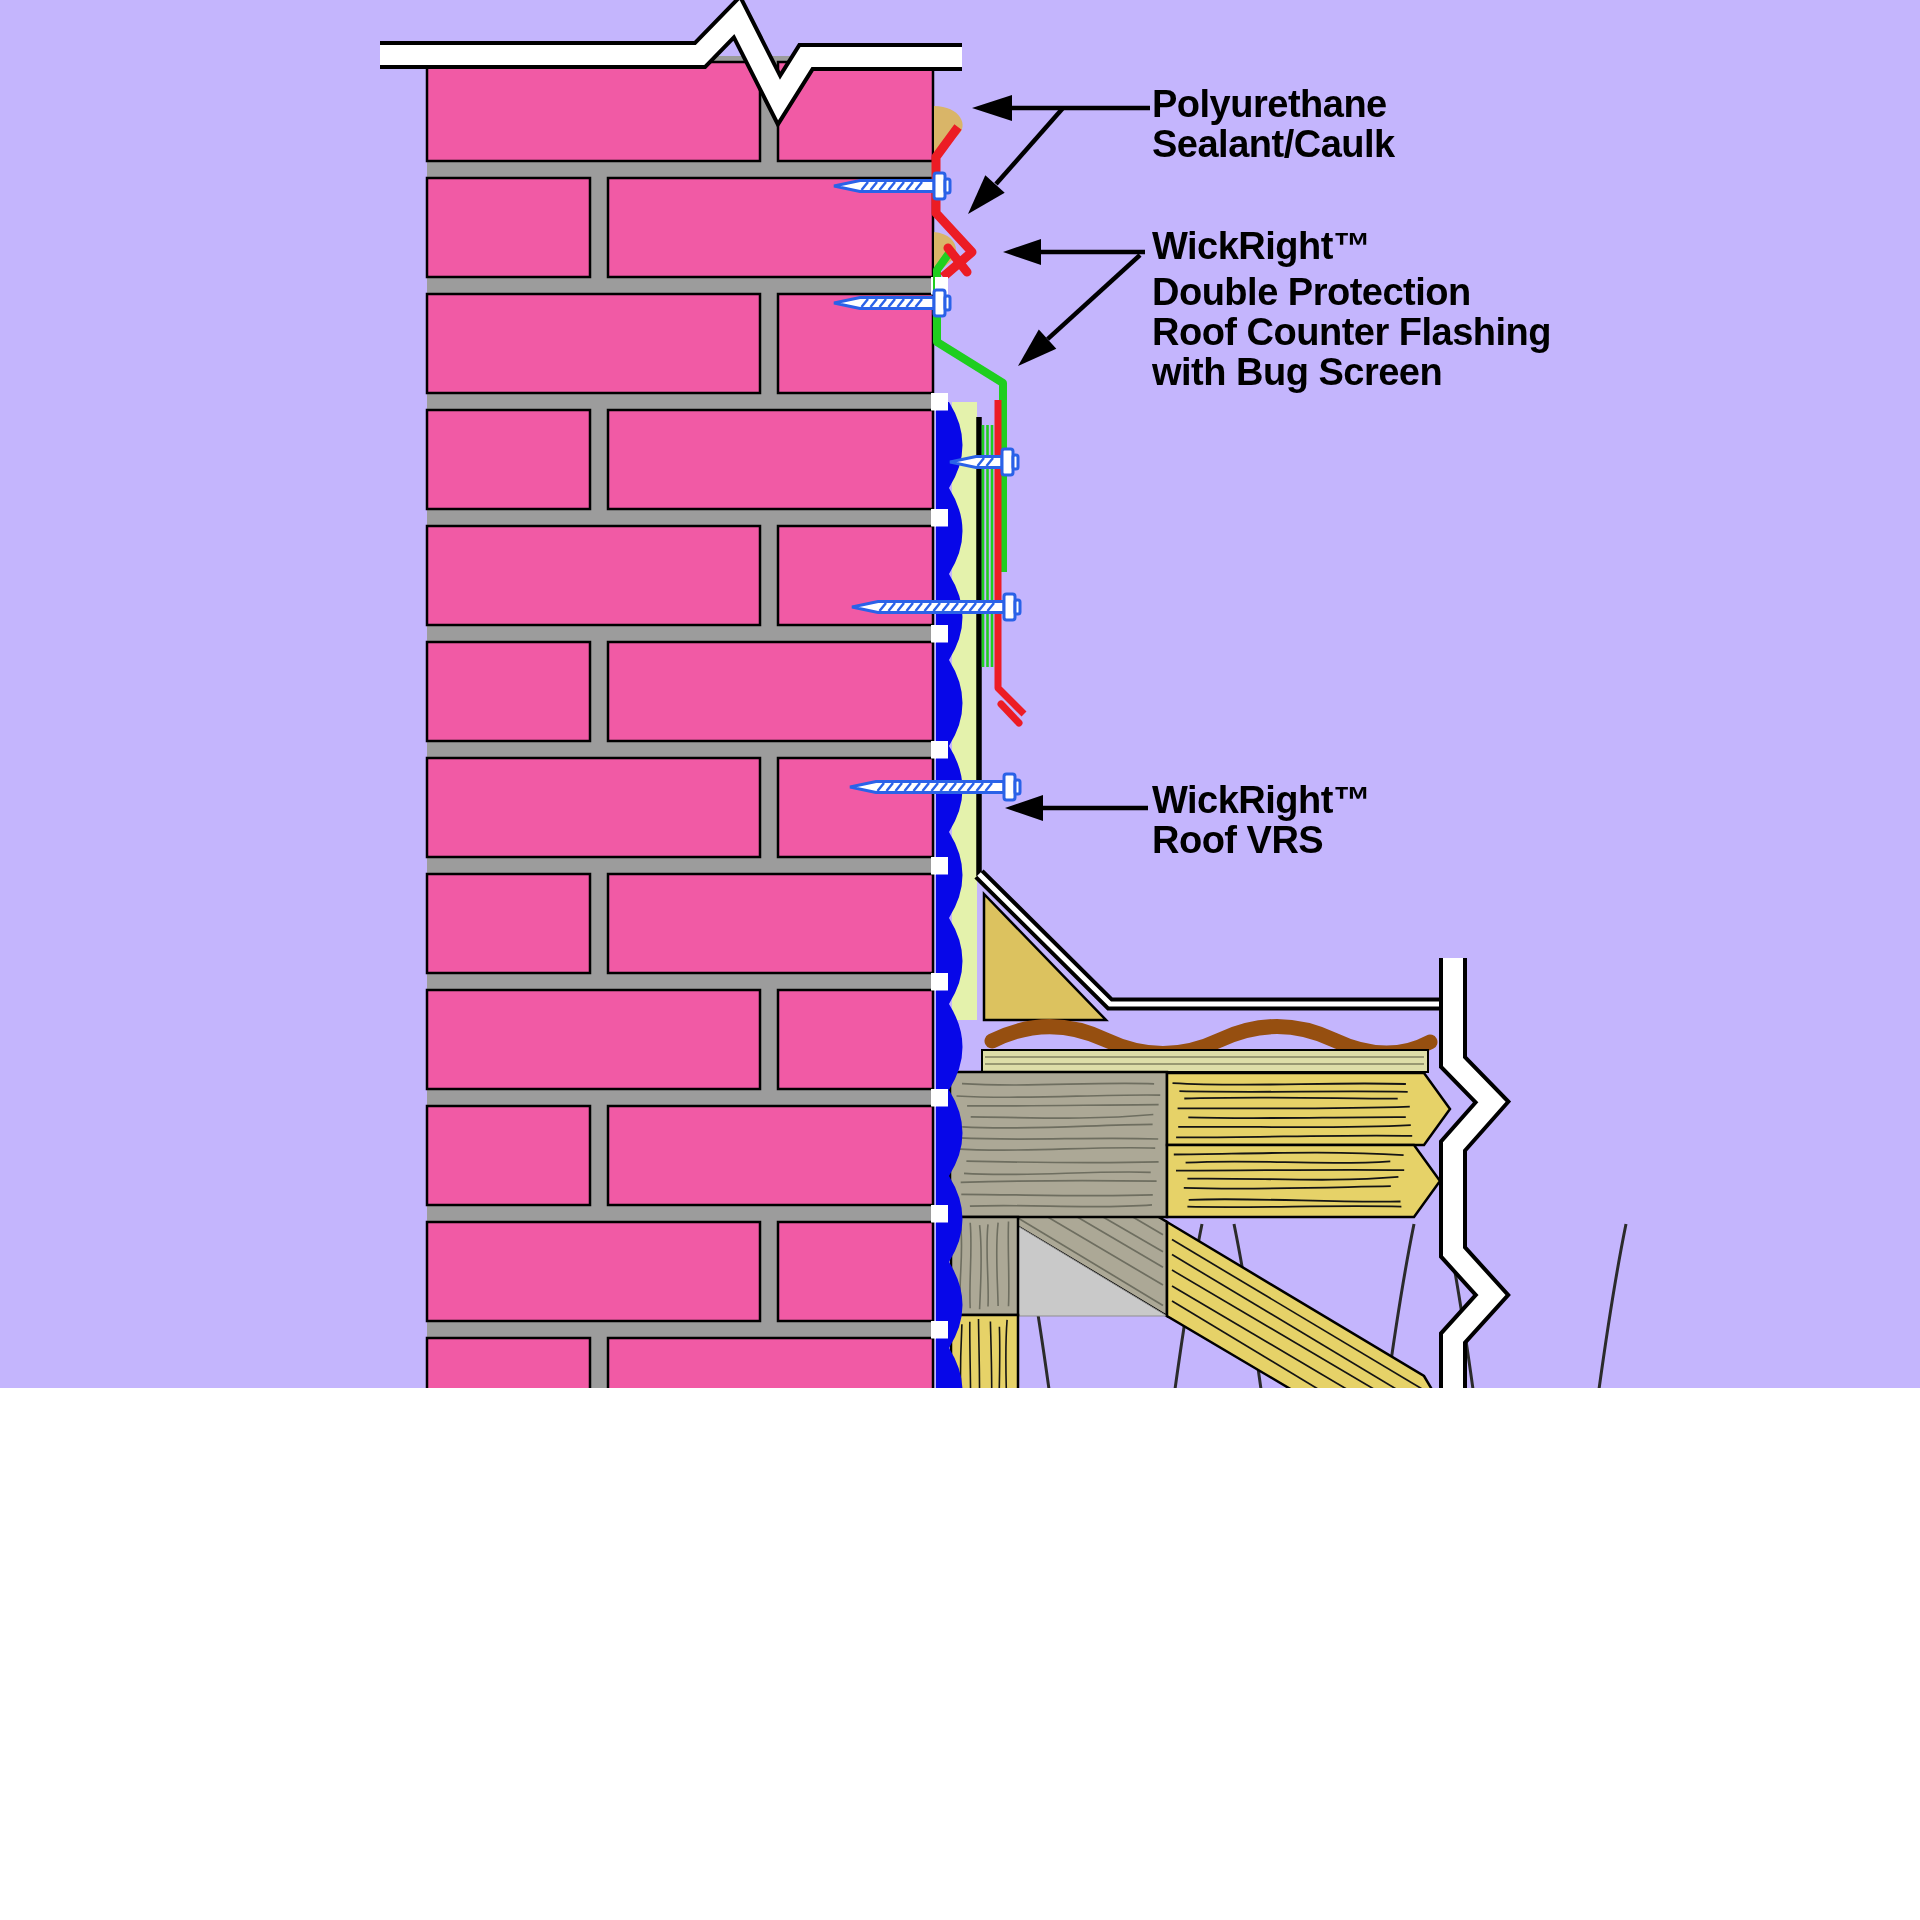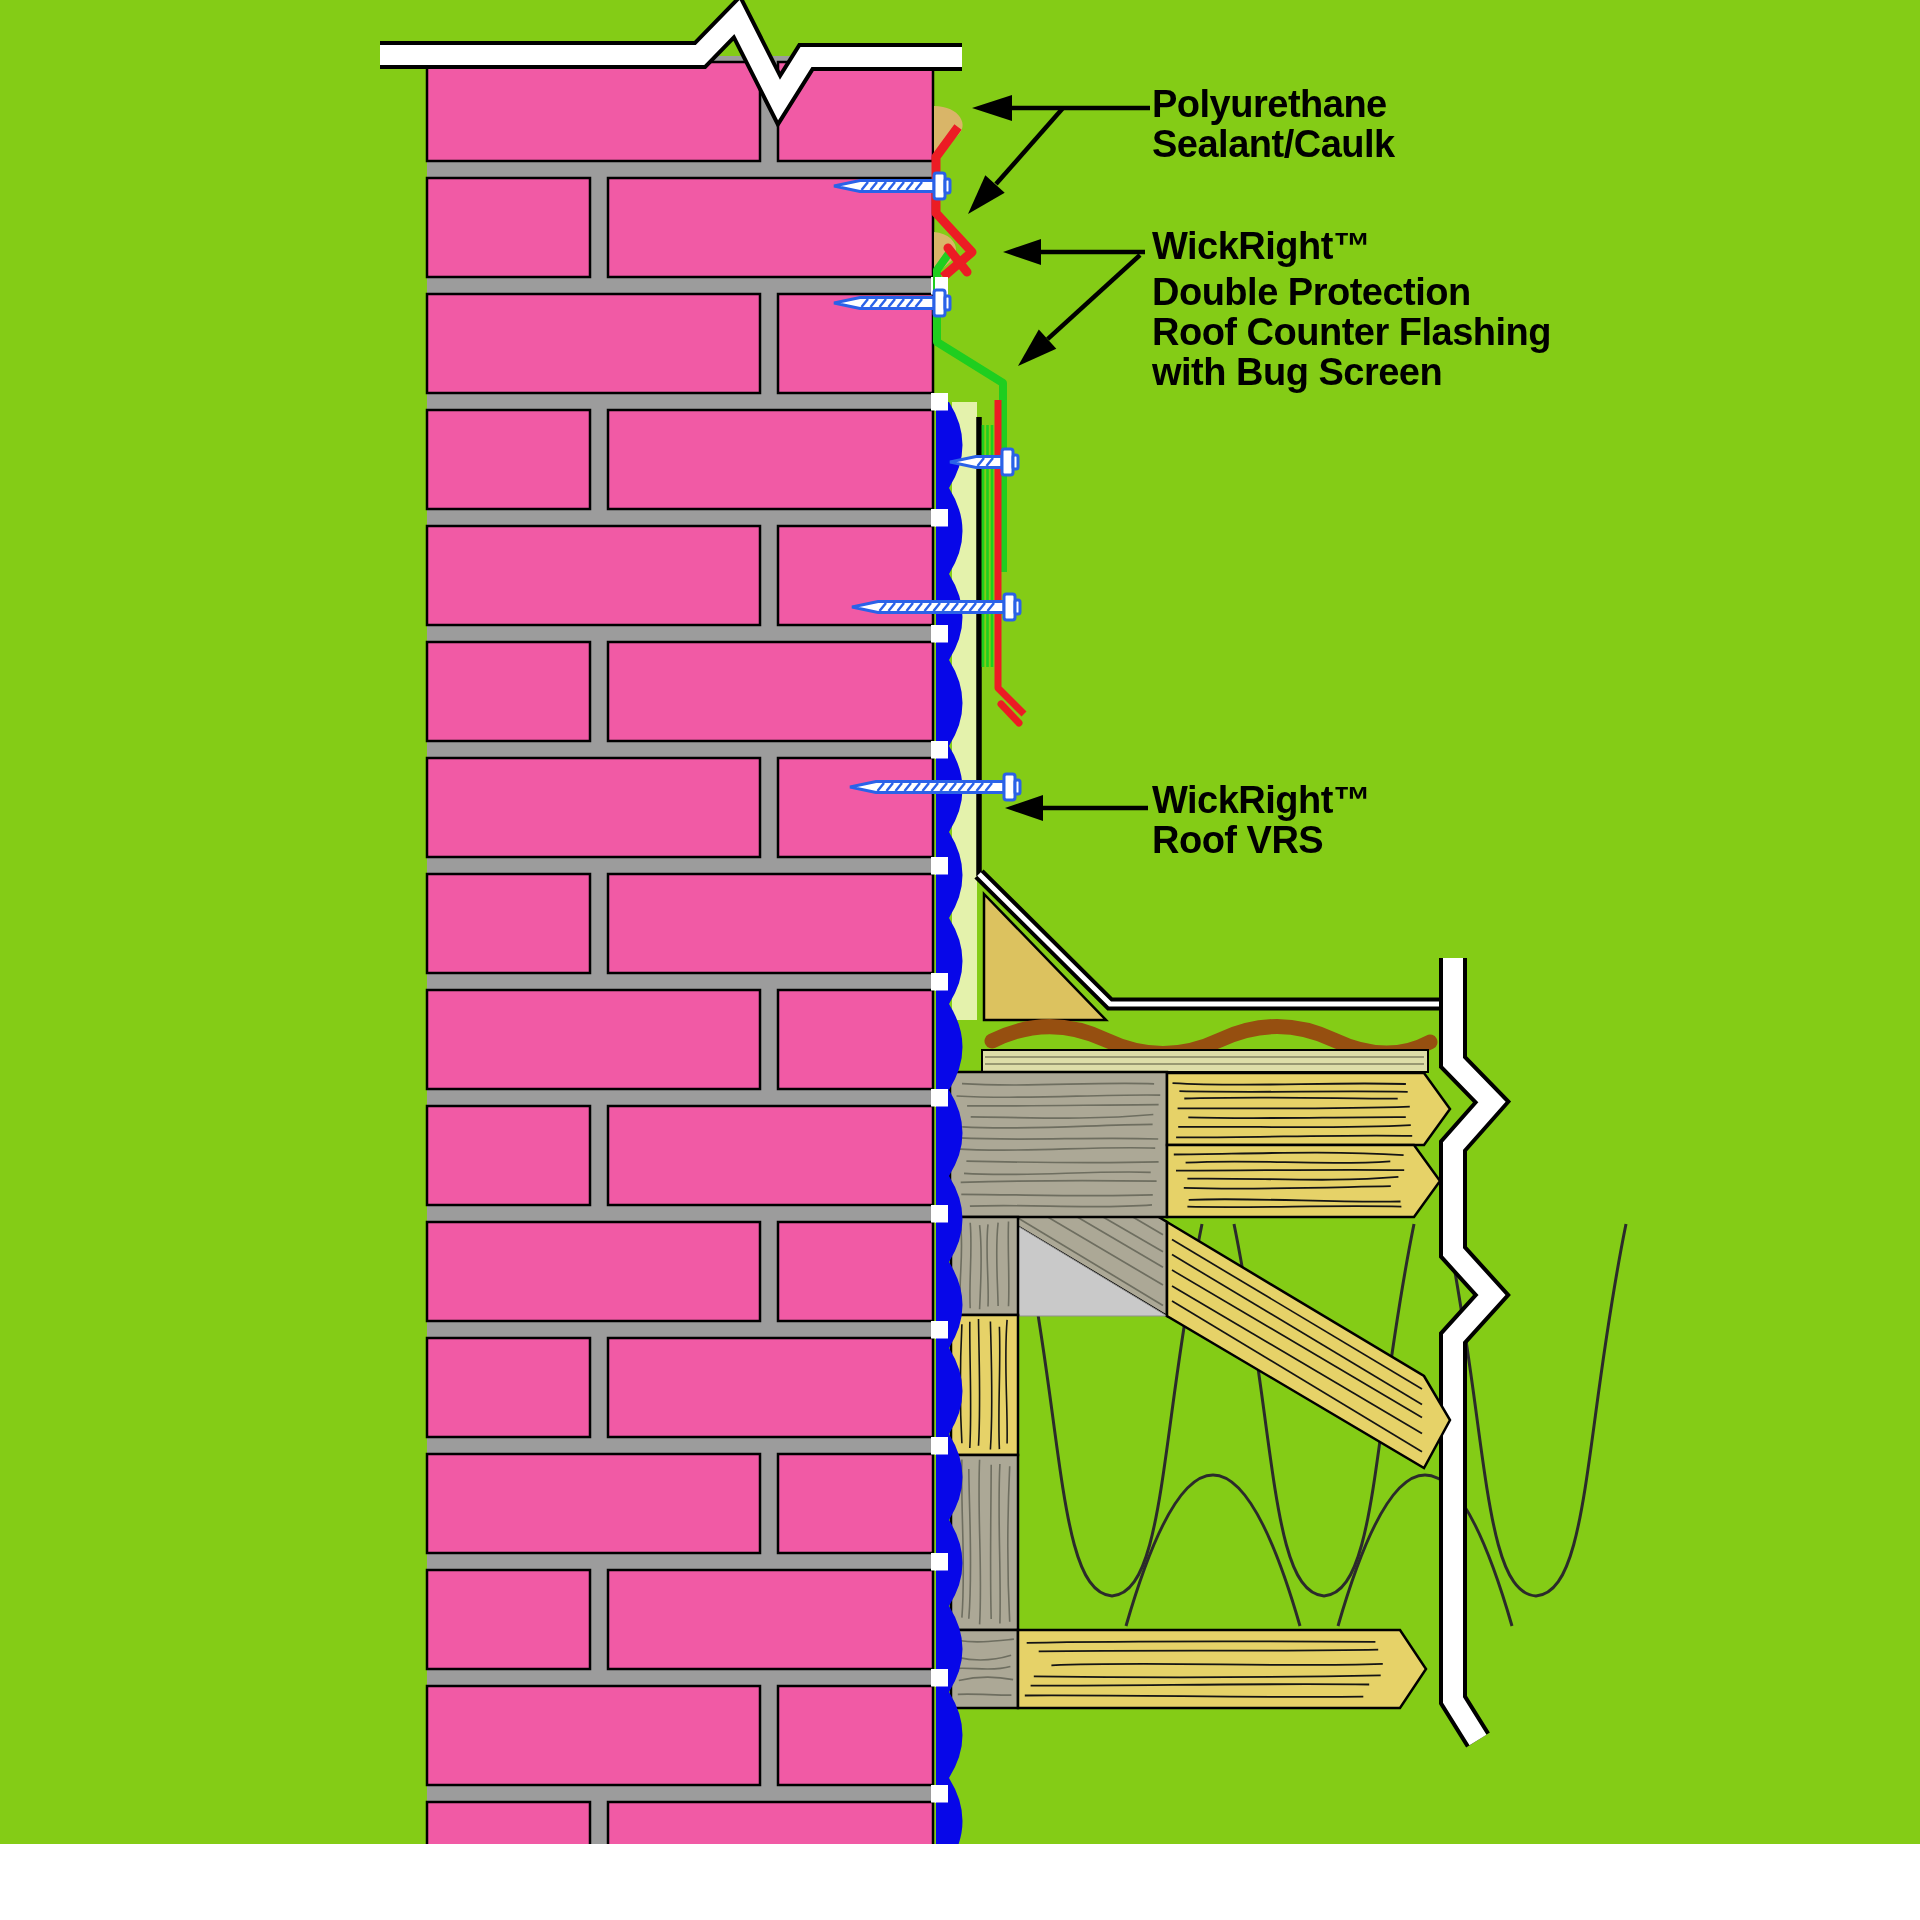--- a/index.html
+++ b/index.html
@@ -1,16 +1,16 @@
 <!DOCTYPE html>
 <html style="--brick: #F15AA5; --mortar: #9C9C9C; --outline: #000000; --drainage-blue: #0707E8; --pale-strip: #E4F2AC; --flashing-green: #1FCE1F; --flashing-red: #EC1C24; --sealant-tan: #D9B568; --cant-khaki: #DCC25F; --sheathing-khaki: #DEDEA8; --wood-yellow: #E6D268; --wood-gray: #ACA896; --shadow-gray: #C9C9C9; --membrane-brown: #964F10; --screw-blue: #2A62E8; --insulation-line: #2B2B2B; --label-ink: #000000;"><head>
 <meta charset="utf-8">
 <style>
   html,body{margin:0;padding:0;background:#fff;}
-  .stage{position:relative;width:1920px;height:1844px;background:#84cc16;overflow:hidden;}
+  .stage{position:relative;width:1920px;height:1388px;background:#c4b5fd;overflow:hidden;}
   svg{position:absolute;inset:0;display:block;}
   .mortar{fill:var(--mortar);}
   .brick{fill:var(--brick);stroke:var(--outline);stroke-width:2.5;}
   .notch{fill:#fff;}
   .band-k{fill:none;stroke:var(--outline);stroke-width:28;stroke-linejoin:miter;}
   .band-w{fill:none;stroke:#fff;stroke-width:20;stroke-linejoin:miter;}
   .band2-k{fill:none;stroke:var(--outline);stroke-width:13;stroke-linejoin:miter;}
   .band2-w{fill:none;stroke:#fff;stroke-width:5;stroke-linejoin:miter;}
   .caulk{fill:var(--sealant-tan);}
   .red-fl{fill:none;stroke:var(--flashing-red);stroke-width:9;stroke-linejoin:round;}

